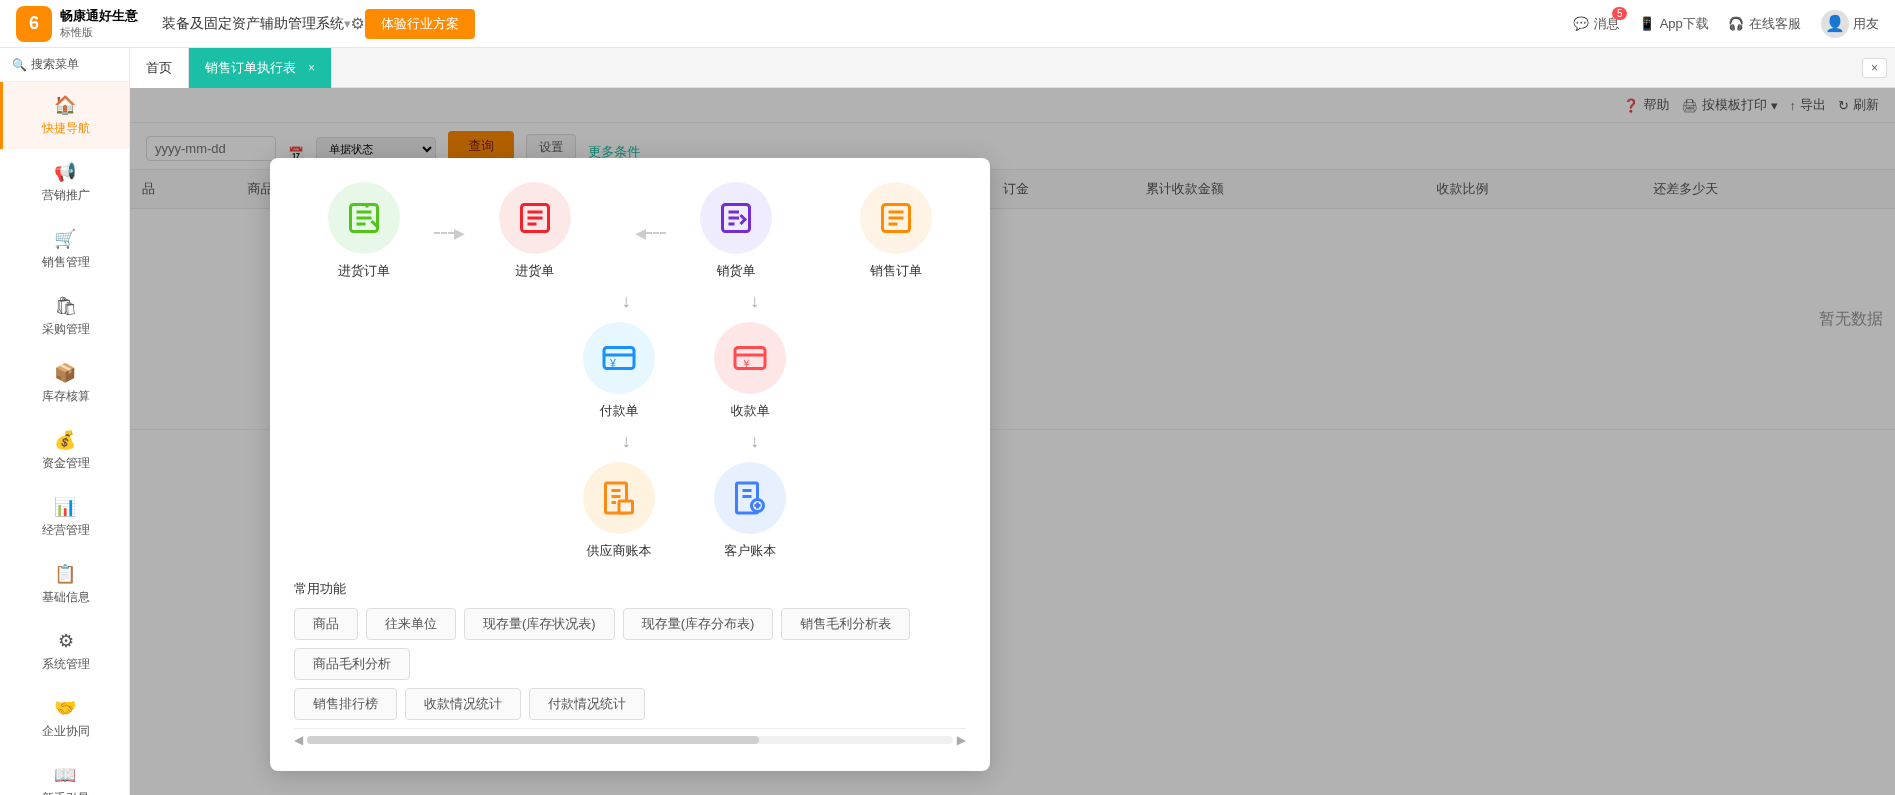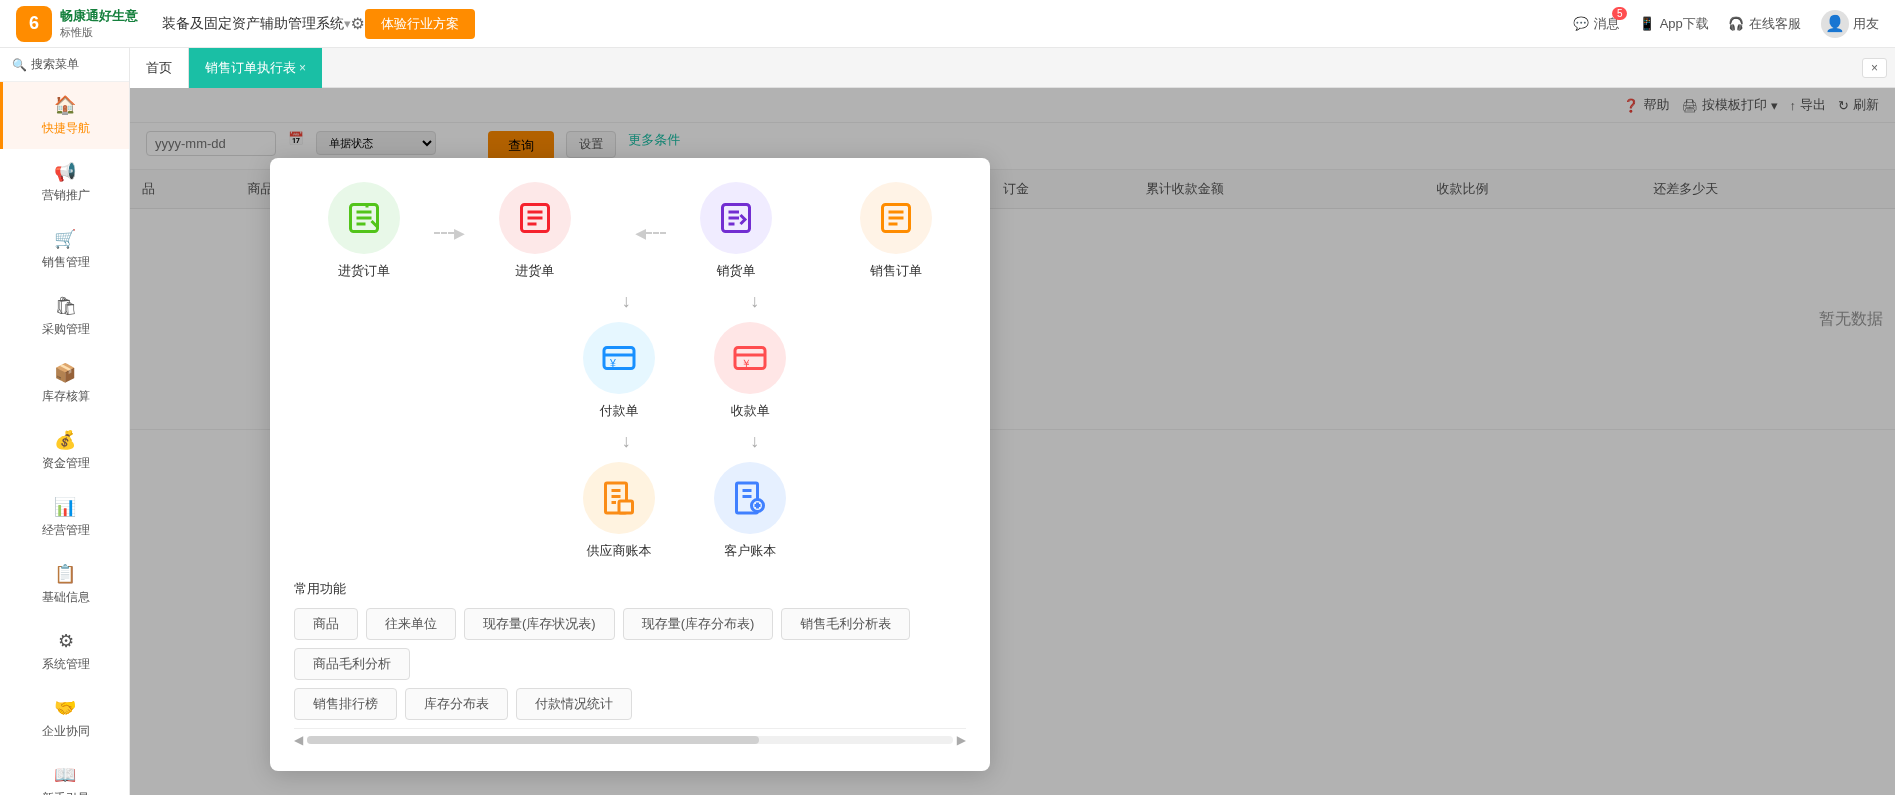--- a/index.html
+++ b/index.html
@@ -11,53 +11,53 @@
     .main-area { display: flex; flex: 1; overflow: hidden; }
     .sidebar { width: 130px; background: #fff; border-right: 1px solid #e8e8e8; display: flex; flex-direction: column; flex-shrink: 0; }
     .content-area { flex: 1; display: flex; flex-direction: column; overflow: hidden; }
     .tab-bar { height: 40px; background: #f5f5f5; display: flex; align-items: center; border-bottom: 1px solid #e0e0e0; flex-shrink: 0; }
     .content-body { flex: 1; position: relative; overflow: hidden; background: #f0f2f5; }
 
     
     .logo-area { display: flex; align-items: center; gap: 8px; width: 130px; }
     .logo-icon { width: 36px; height: 36px; background: #ff8c00; border-radius: 8px; display: flex; align-items: center; justify-content: center; color: white; font-size: 18px; font-weight: bold; flex-shrink: 0; }
     .logo-text { font-size: 11px; color: #666; line-height: 1.3; }
-    .logo-text .line1 { color: #15803d; font-size: 13px; font-weight: bold; }
+    .logo-text .line1 { color: #000000; font-size: 13px; font-weight: bold; }
     .system-title-area { display: flex; align-items: center; margin-left: 16px; }
     .system-title { font-size: 14px; color: #333; font-weight: 500; }
     .dropdown-arrow { color: #999; cursor: pointer; }
     .settings-icon { color: #666; cursor: pointer; font-size: 16px; }
     .trial-btn { background: #ff8c00; color: white; border: none; padding: 6px 16px; border-radius: 4px; cursor: pointer; font-size: 13px; }
     .top-right { margin-left: auto; display: flex; align-items: center; gap: 20px; }
     .top-right-item { display: flex; align-items: center; gap: 4px; color: #555; cursor: pointer; font-size: 13px; position: relative; }
     .badge { background: #ff4d4f; color: white; border-radius: 10px; font-size: 10px; padding: 1px 5px; position: absolute; top: -8px; right: -8px; }
     .user-avatar { width: 28px; height: 28px; background: #e0e0e0; border-radius: 50%; display: flex; align-items: center; justify-content: center; color: #666; overflow: hidden; }
 
     
     .sidebar-item { display: flex; flex-direction: column; align-items: center; padding: 12px 8px; cursor: pointer; color: #555; gap: 4px; font-size: 12px; border-left: 3px solid transparent; }
     .sidebar-item.active { background: #fff5f0; color: #ff8c00; border-left-color: #ff8c00; }
     .sidebar-item .icon { font-size: 18px; }
     .sidebar-search { display: flex; align-items: center; gap: 4px; padding: 8px 12px; cursor: pointer; color: #555; font-size: 12px; border-bottom: 1px solid #f0f0f0; }
 
     
     .tab-home { padding: 0 16px; height: 40px; display: flex; align-items: center; background: #fff; color: #333; font-size: 13px; border-right: 1px solid #e0e0e0; cursor: pointer; }
-    .tab-active { padding: 0 16px; height: 40px; display: flex; align-items: center; background: #1abfa5; color: white; font-size: 13px; gap: 3px; cursor: pointer; }
+    .tab-active { padding: 0 16px; height: 40px; display: flex; align-items: center; background: #1abfa5; color: white; font-size: 13px; gap: 12px; cursor: pointer; }
     .tab-close { cursor: pointer; opacity: 0.8; font-size: 12px; }
     .tab-bar-end { margin-left: auto; padding-right: 8px; }
     .tab-close-all { background: #fff; border: 1px solid #ddd; border-radius: 3px; padding: 2px 8px; cursor: pointer; color: #666; font-size: 12px; }
 
     
     .page-content { background: #fff; margin: 0; height: 100%; display: flex; flex-direction: column; }
     .toolbar { display: flex; align-items: center; padding: 8px 16px; gap: 12px; border-bottom: 1px solid #f0f0f0; flex-shrink: 0; }
     .toolbar-right { margin-left: auto; display: flex; align-items: center; gap: 12px; }
     .toolbar-btn { display: flex; align-items: center; gap: 4px; color: #555; cursor: pointer; font-size: 13px; }
-    .query-btn { background: #ff8c00; color: #000000; border: none; padding: 6px 20px; border-radius: 4px; cursor: pointer; font-size: 13px; margin-left: 40px; }
+    .query-btn { background: #ff8c00; color: #7f1d1d; border: none; padding: 6px 20px; border-radius: 4px; cursor: pointer; font-size: 13px; }
     .set-btn { background: #f5f5f5; color: #555; border: 1px solid #ddd; padding: 4px 12px; border-radius: 4px; cursor: pointer; font-size: 12px; }
 
-    .filter-row { display: flex; align-items: flex-start; padding: 8px 16px; gap: 12px; flex-shrink: 0; border-bottom: 1px solid #f0f0f0; }
+    .filter-row { display: flex; align-items: flex-end; padding: 8px 16px; gap: 12px; flex-shrink: 0; border-bottom: 1px solid #f0f0f0; }
     .date-input { border: 1px solid #ddd; border-radius: 4px; padding: 4px 8px; font-size: 13px; width: 130px; color: #999; }
     .cal-icon { color: #999; cursor: pointer; }
     .more-filter { color: #1abfa5; cursor: pointer; font-size: 13px; }
     .select-status { border: 1px solid #ddd; border-radius: 4px; padding: 4px 8px; font-size: 11px; width: 120px; }
 
     
     .table-area { flex: 1; overflow: auto; }
     .data-table { width: 100%; border-collapse: collapse; font-size: 13px; }
     .data-table th { background: #fafafa; padding: 10px 12px; text-align: left; border-bottom: 1px solid #e8e8e8; color: #555; font-weight: 500; white-space: nowrap; }
     .data-table td { padding: 10px 12px; border-bottom: 1px solid #f0f0f0; color: #333; white-space: nowrap; }
@@ -453,21 +453,21 @@
               <div class="quick-btns">
                 <button class="quick-btn">商品</button>
                 <button class="quick-btn">往来单位</button>
                 <button class="quick-btn">现存量(库存状况表)</button>
                 <button class="quick-btn">现存量(库存分布表)</button>
                 <button class="quick-btn">销售毛利分析表</button>
                 <button class="quick-btn">商品毛利分析</button>
               </div>
               <div class="quick-btns" style="margin-top:8px;">
                 <button class="quick-btn">销售排行榜</button>
-                <button class="quick-btn">库存分布表</button>
+                <button class="quick-btn">收款情况统计</button>
                 <button class="quick-btn">付款情况统计</button>
               </div>
             </div>
 
             <div class="scroll-area">
               <span class="scroll-arrow">◀</span>
               <div class="scrollbar-track">
                 <div class="scrollbar-thumb"></div>
               </div>
               <span class="scroll-arrow">▶</span>

